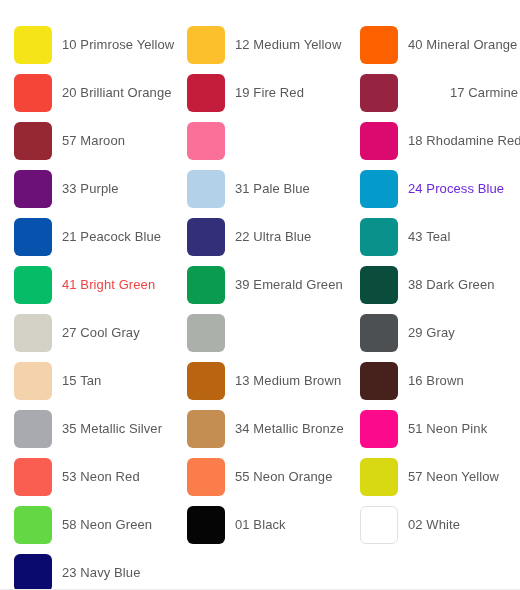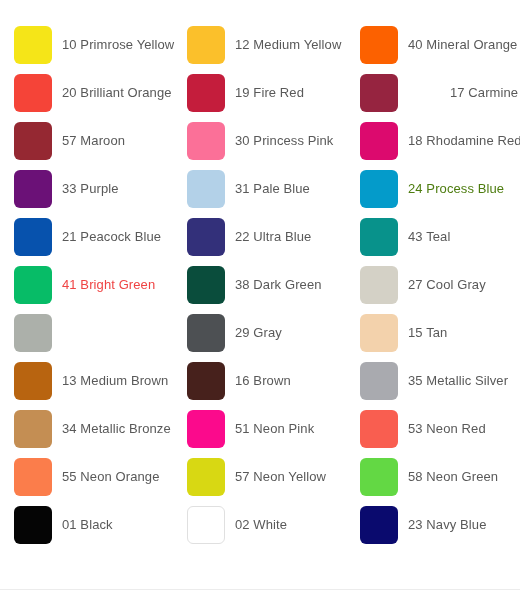--- a/index.html
+++ b/index.html
@@ -90,53 +90,56 @@
       <div class="swatch-cell">
         <div class="swatch-chip" style="background: rgb(150, 36, 64);"></div>
         <span class="swatch-label" style="color: rgb(89, 89, 89); margin-left: 42px;">17 Carmine Red</span>
       </div>
       <div class="swatch-cell">
         <div class="swatch-chip" style="background: rgb(149, 40, 50);"></div>
         <span class="swatch-label" style="color: rgb(89, 89, 89);">57 Maroon</span>
       </div>
       <div class="swatch-cell">
         <div class="swatch-chip" style="background: rgb(251, 112, 152);"></div>
-        <span class="swatch-label" style="color: rgb(89, 89, 89);">30 Princess Pink</span>
       </div>
       <div class="swatch-cell">
         <div class="swatch-chip" style="background: rgb(220, 10, 110);"></div>
         <span class="swatch-label" style="color: rgb(89, 89, 89);">18 Rhodamine Red</span>
       </div>
       <div class="swatch-cell">
         <div class="swatch-chip" style="background: rgb(107, 17, 119);"></div>
         <span class="swatch-label" style="color: rgb(89, 89, 89);">33 Purple</span>
       </div>
       <div class="swatch-cell">
         <div class="swatch-chip" style="background: rgb(179, 209, 232);"></div>
         <span class="swatch-label" style="color: rgb(89, 89, 89);">31 Pale Blue</span>
       </div>
       <div class="swatch-cell">
         <div class="swatch-chip" style="background: rgb(4, 155, 202);"></div>
-        <span class="swatch-label" style="color: #4d7c0f;">24 Process Blue</span>
+        <span class="swatch-label" style="color: #6d28d9;">24 Process Blue</span>
       </div>
       <div class="swatch-cell">
         <div class="swatch-chip" style="background: rgb(7, 82, 173);"></div>
         <span class="swatch-label" style="color: rgb(89, 89, 89);">21 Peacock Blue</span>
       </div>
       <div class="swatch-cell">
         <div class="swatch-chip" style="background: rgb(51, 48, 122);"></div>
         <span class="swatch-label" style="color: rgb(89, 89, 89);">22 Ultra Blue</span>
       </div>
       <div class="swatch-cell">
         <div class="swatch-chip" style="background: rgb(8, 146, 139);"></div>
         <span class="swatch-label" style="color: rgb(89, 89, 89);">43 Teal</span>
       </div>
       <div class="swatch-cell">
         <div class="swatch-chip" style="background: rgb(7, 188, 103);"></div>
         <span class="swatch-label" style="color: #ef4444;">41 Bright Green</span>
+      </div>
+      <div class="swatch-cell">
+        <div class="swatch-chip" style="background: rgb(11, 155, 78);"></div>
+        <span class="swatch-label" style="color: rgb(89, 89, 89);">39 Emerald Green</span>
       </div>
       <div class="swatch-cell">
         <div class="swatch-chip" style="background: rgb(10, 77, 60);"></div>
         <span class="swatch-label" style="color: rgb(89, 89, 89);">38 Dark Green</span>
       </div>
       <div class="swatch-cell">
         <div class="swatch-chip" style="background: rgb(212, 209, 198);"></div>
         <span class="swatch-label" style="color: rgb(89, 89, 89);">27 Cool Gray</span>
       </div>
       <div class="swatch-cell">

